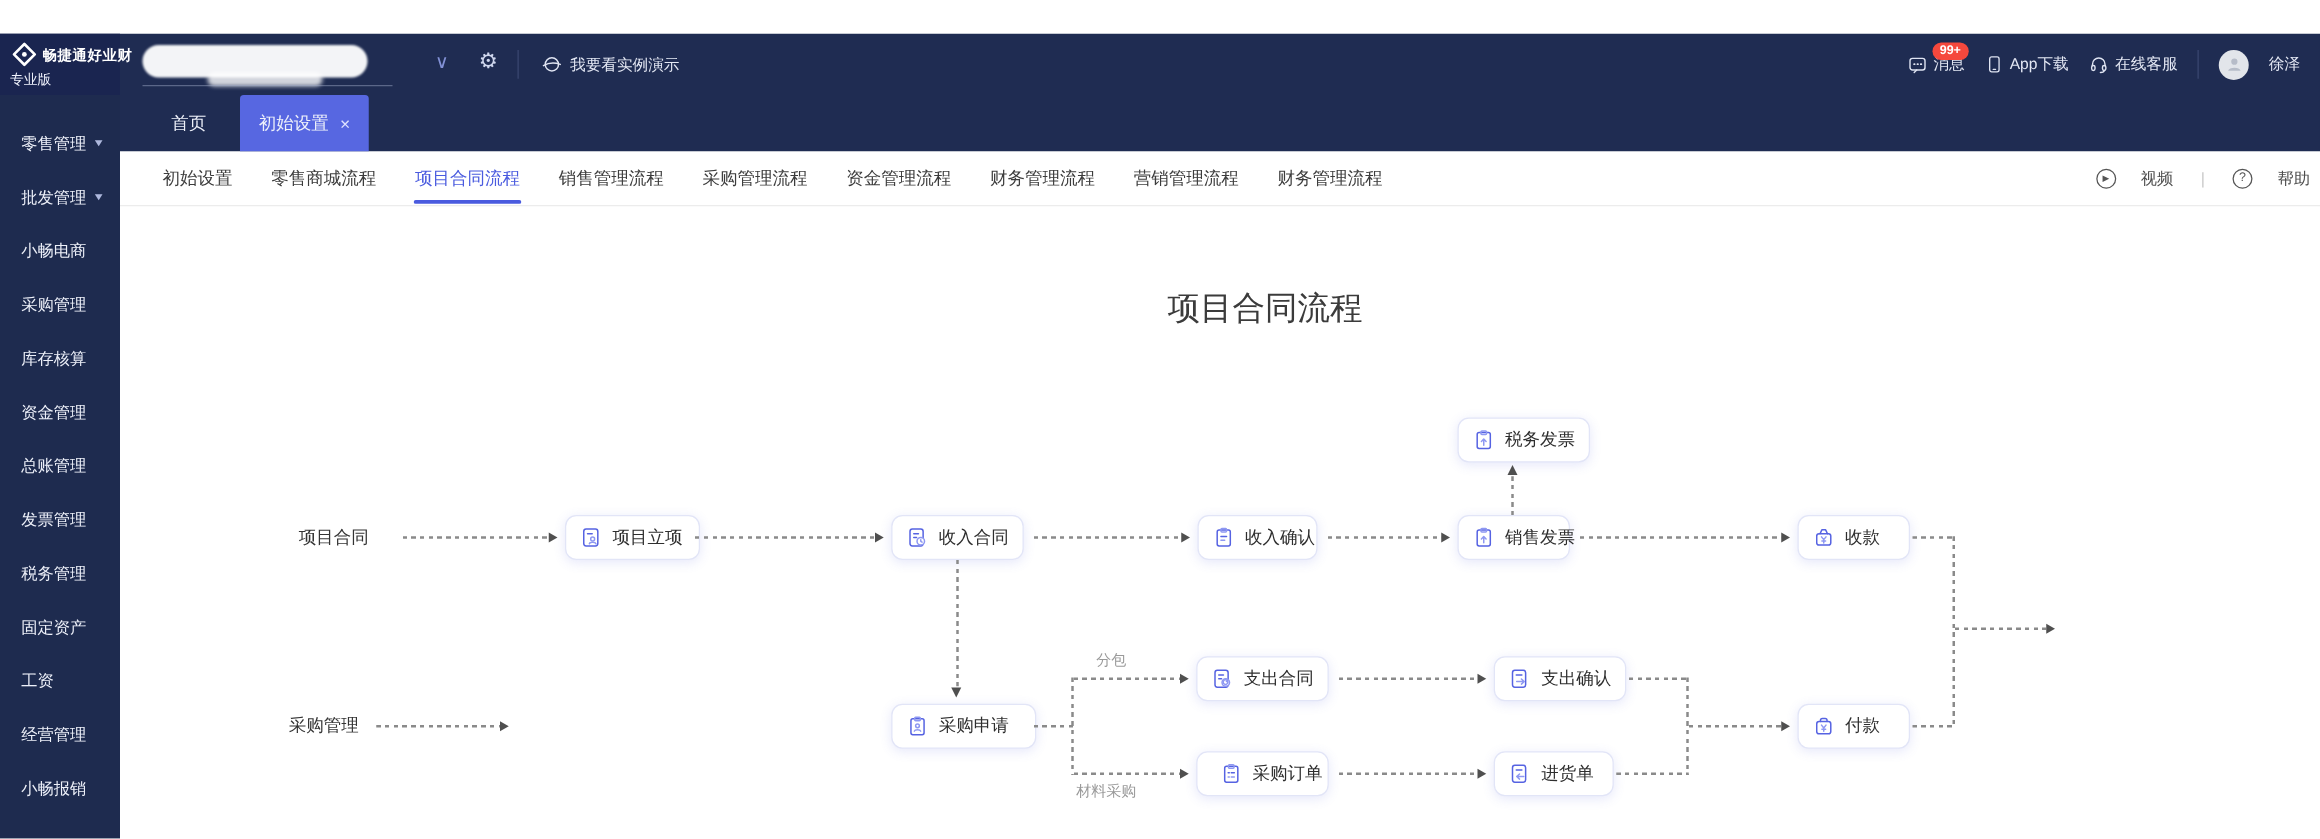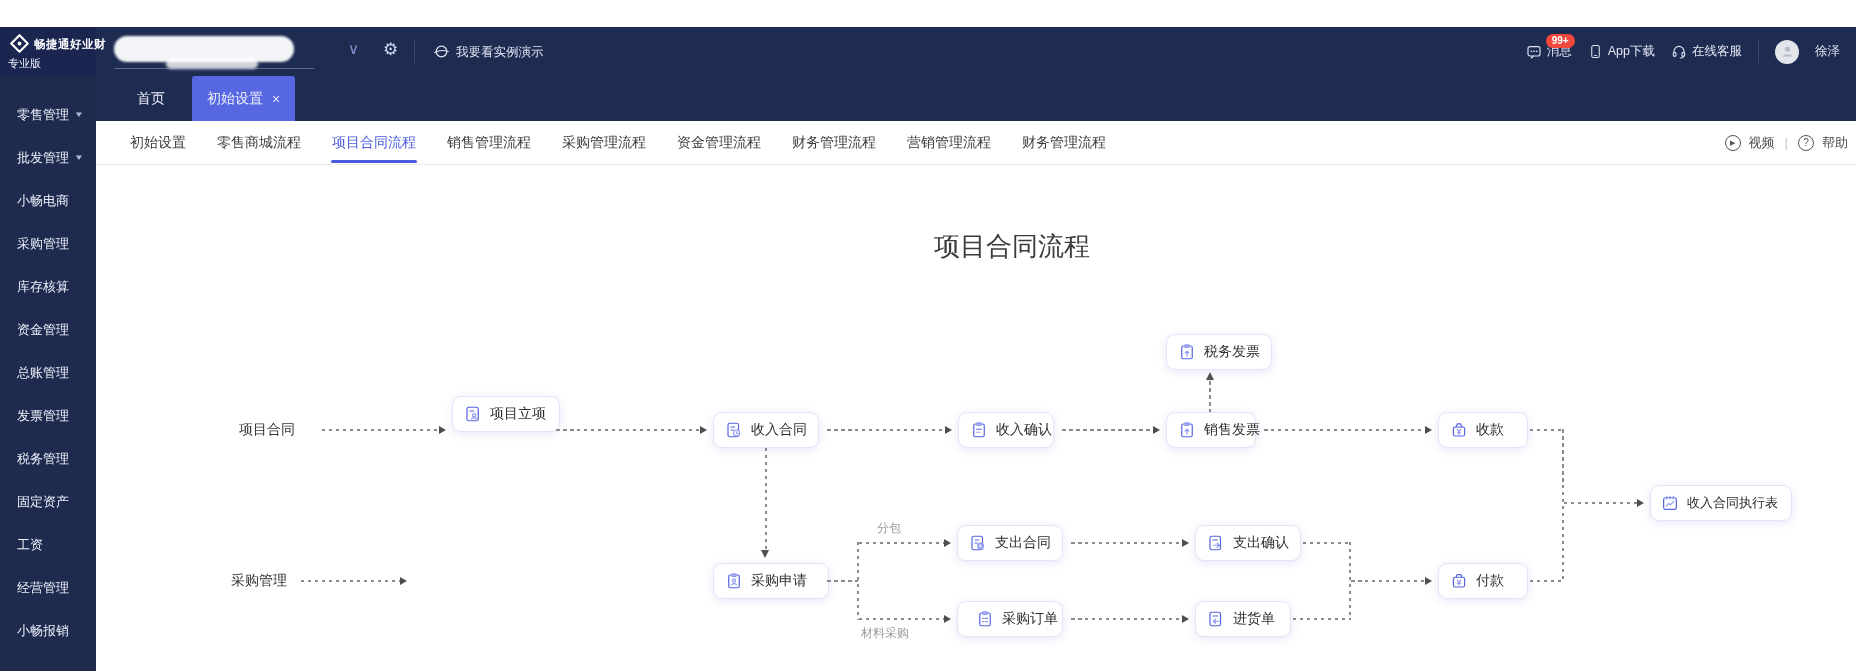--- a/index.html
+++ b/index.html
@@ -37,21 +37,21 @@
   .wtab{display:flex;align-items:center;font-size:14px;color:#eef1fa;cursor:pointer;}
   .wtab-home{margin-right:27px;}
   .wtab-active{background:#5767e1;padding:0 15px;border-radius:3px 3px 0 0;gap:9px;}
   .wtab-close{font-size:14px;color:#dfe3ff;cursor:pointer;line-height:1;}
   
   .subtabs{position:absolute;left:96px;top:121px;right:0;height:44px;background:#fff;border-bottom:1px solid #ececec;
     display:flex;align-items:center;padding-left:34px;gap:31px;font-size:14px;color:#3c3c3c;box-sizing:border-box;z-index:2;}
   .subtab{cursor:pointer;white-space:nowrap;position:relative;}
   .subtab-active{color:#4a5bdf;}
   .subtab-active::after{content:"";position:absolute;left:-1px;right:-1px;bottom:-11px;height:3px;background:#4a5bdf;border-radius:2px;}
-  .subtabs-right{margin-left:auto;display:flex;align-items:center;gap:8px;padding-right:8px;font-size:13px;color:#4c4c4c;}
+  .subtabs-right{margin-left:auto;display:flex;align-items:center;gap:20px;padding-right:8px;font-size:13px;color:#4c4c4c;}
   .mini-circ{width:14px;height:14px;border:1.2px solid #555;border-radius:50%;display:inline-flex;align-items:center;justify-content:center;font-size:7px;color:#555;}
   .mini-circ.q{font-size:10px;}
   .st-div{color:#c9c9c9;margin:0 2px;}
   .st-lab{cursor:pointer;}
   
   .flow-title{position:absolute;left:1012px;top:229px;transform:translateX(-50%);font-size:26px;font-weight:500;color:#3b3b3b;margin:0;white-space:nowrap;}
   .lane-label{position:absolute;font-size:14px;color:#333;white-space:nowrap;}
   .branch-label{position:absolute;font-size:12px;color:#9a9a9a;white-space:nowrap;}
   .fnode{position:absolute;height:36px;background:#fff;border:1px solid #e2e5f7;border-radius:9px;
     box-shadow:0 2px 9px rgba(93,107,227,.16);display:flex;align-items:center;gap:8px;padding:0 11px;
@@ -278,21 +278,21 @@
     </div>
   </div>
 
   <h1 class="flow-title">项目合同流程</h1>
 
   <span class="lane-label" style="left:239px;top:421px;">项目合同</span>
   <span class="lane-label" style="left:231px;top:572px;">采购管理</span>
   <span class="branch-label" style="left:877px;top:520px;">分包</span>
   <span class="branch-label" style="left:861px;top:625px;">材料采购</span>
 
-  <div class="fnode" style="left:452px;top:396px;width:108px;">
+  <div class="fnode" style="left:452px;top:412px;width:108px;">
     <svg class="nicon">
         <use href="#ic-doc-person"></use>
       </svg>
       <span>项目立项</span>
   </div>
   <div class="fnode" style="left:713px;top:412px;width:106px;">
     <svg class="nicon">
         <use href="#ic-doc-clock"></use>
       </svg>
       <span>收入合同</span>
@@ -349,26 +349,20 @@
     <svg class="nicon">
         <use href="#ic-doc-arrow-l"></use>
       </svg>
       <span>进货单</span>
   </div>
   <div class="fnode" style="left:1438px;top:563px;width:90px;">
     <svg class="nicon">
         <use href="#ic-money-box"></use>
       </svg>
       <span>付款</span>
-  </div>
-  <div class="fnode fnode-sm" style="left:1650px;top:485px;width:142px;">
-    <svg class="nicon">
-        <use href="#ic-cal-chart"></use>
-      </svg>
-      <span>收入合同执行表</span>
   </div>
 
   <i class="lh" style="left:322px;top:429px;width:117px;"></i>
   <i class="ah-r" style="left:439px;top:426px;"></i>
   <i class="lh" style="left:556px;top:429px;width:144px;"></i>
   <i class="ah-r" style="left:700px;top:426px;"></i>
   <i class="lh" style="left:827px;top:429px;width:118px;"></i>
   <i class="ah-r" style="left:945px;top:426px;"></i>
   <i class="lh" style="left:1062px;top:429px;width:91px;"></i>
   <i class="ah-r" style="left:1153px;top:426px;"></i>

